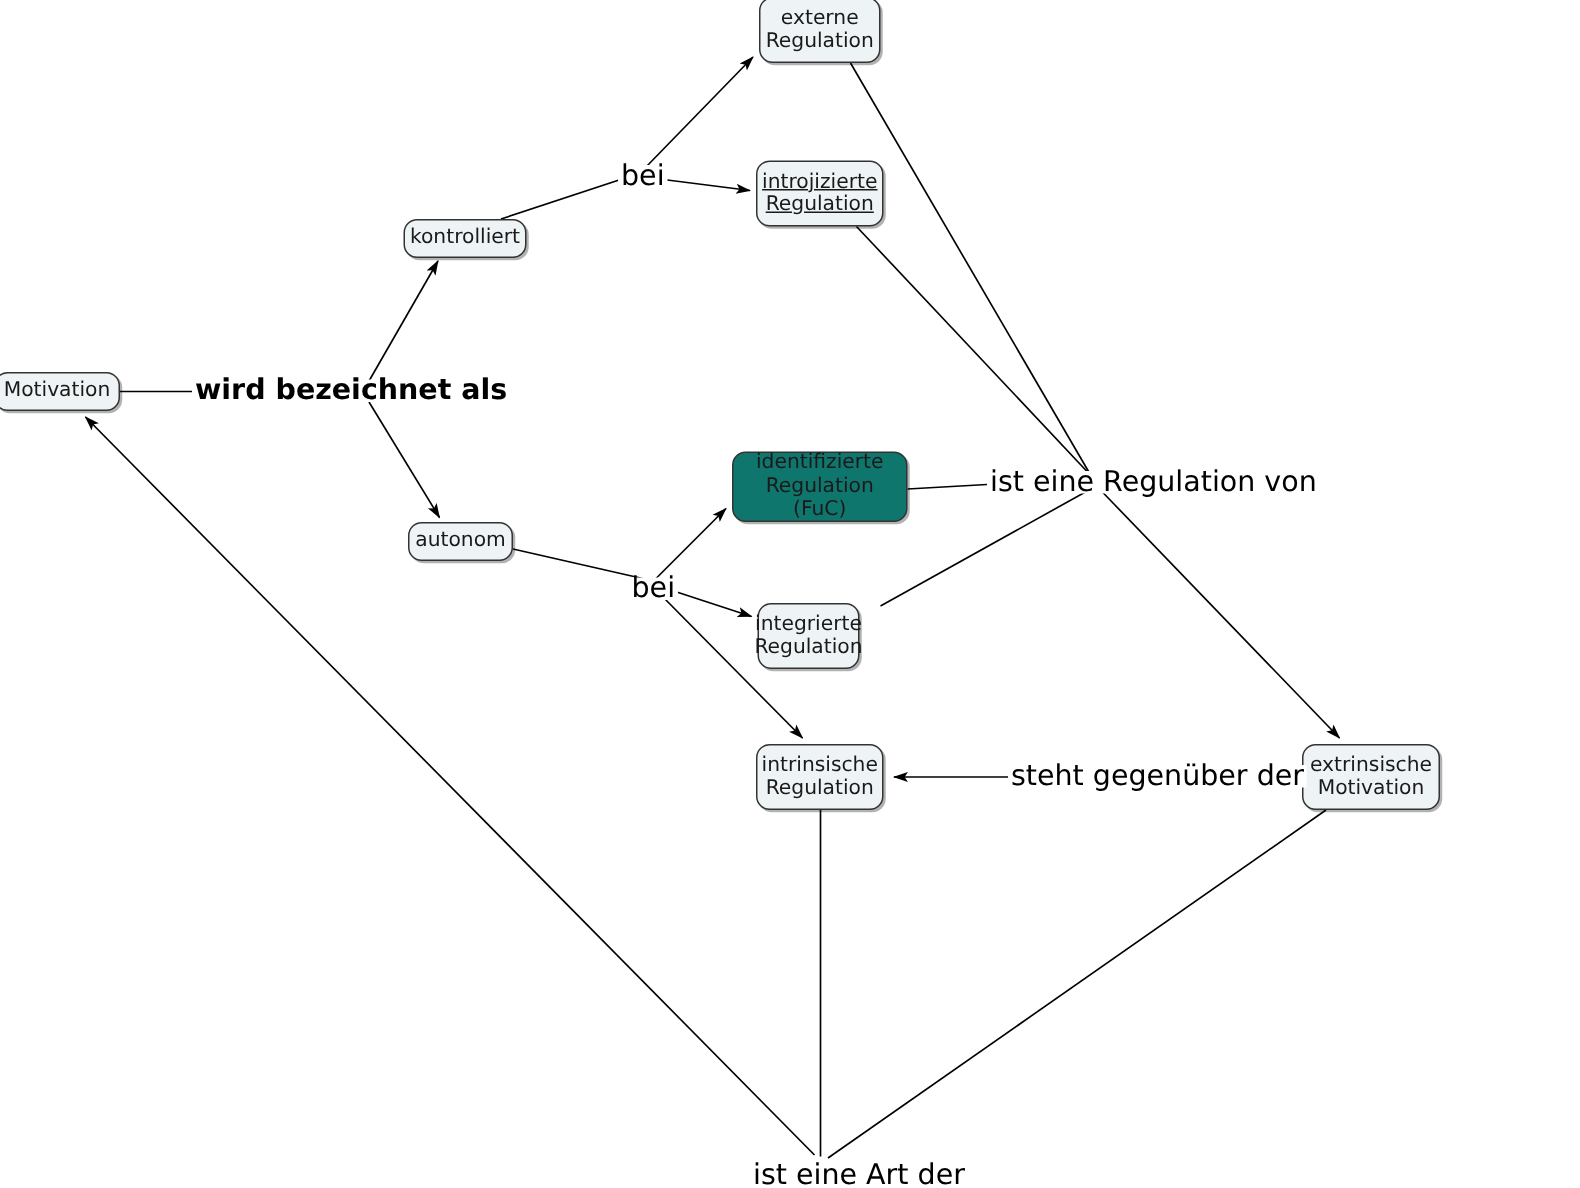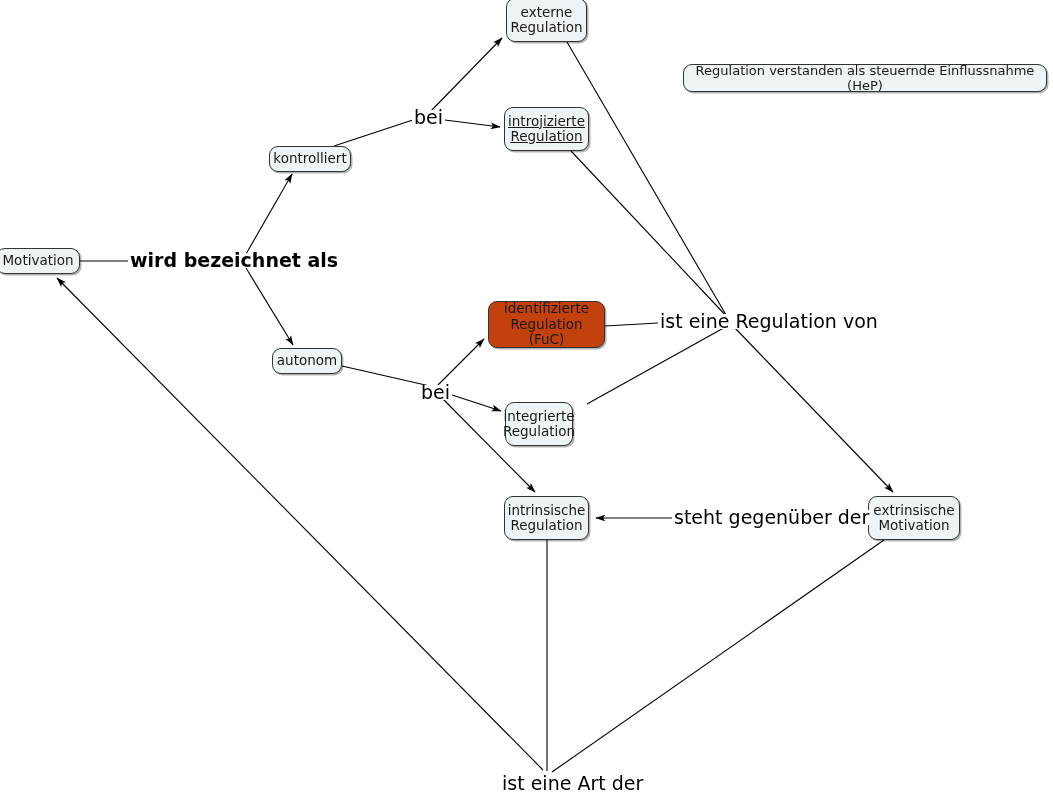--- a/index.html
+++ b/index.html
@@ -34,21 +34,21 @@
     border-radius: 9px;
     background: #eef3f5;
     color: #1a1a1a;
     font-size: 13.5px;
     line-height: 15.5px;
     padding: 2px 6px;
     box-shadow: 1.5px 1.5px 0 rgba(0,0,0,0.30);
     white-space: pre-line;
   }
   .node.blueish {
-    background: #c2410c;
+    background: #0f766e;
   }
   .edge-label {
     position: absolute;
     font-size: 19px;
     line-height: 15px;
     color: #000000;
     background: #ffffff;
     padding: 0 2px;
     white-space: nowrap;
   }
@@ -129,21 +129,20 @@
 
   <div class="node" style="left:505px; top:402px; width:68px; height:44px;">integrierte
 Regulation</div>
 
   <div class="node" style="left:504px; top:496px; width:85px; height:44px;">intrinsische
 Regulation</div>
 
   <div class="node" style="left:868px; top:496px; width:92px; height:44px;">extrinsische
 Motivation</div>
 
-  <div class="node" style="left:683px; top:64px; width:364px; height:28px; font-size:13px;">Regulation verstanden als steuernde Einflussnahme (HeP)</div>
 
   <div class="edge-label" style="left:128px; top:253px;font-weight:bold;">wird bezeichnet als</div>
 
   <div class="edge-label" style="left:412px; top:110px;">bei</div>
 
   <div class="edge-label" style="left:419px; top:385px;">bei</div>
 
   <div class="edge-label" style="left:658px; top:314px;">ist eine Regulation von</div>
 
   <div class="edge-label" style="left:672px; top:510px;text-align:center;">steht gegenüber der</div>

